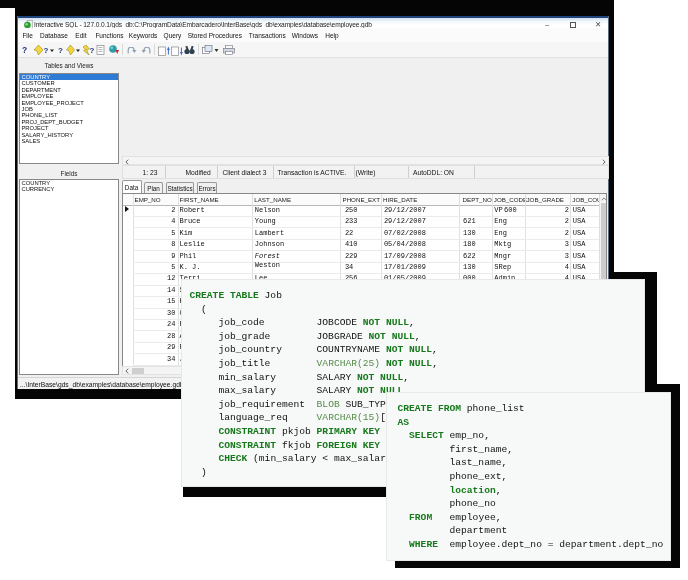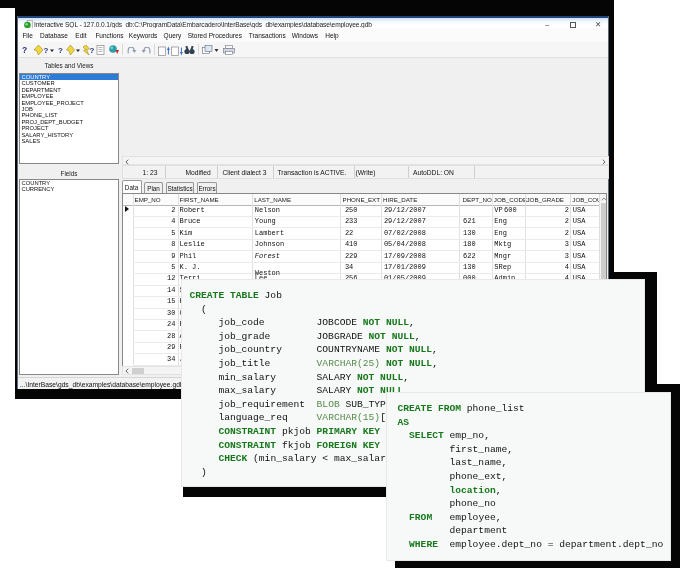--- a/index.html
+++ b/index.html
@@ -277,21 +277,21 @@
 <div class="cell" style="left:132.3px;top:58.00px;font-style:italic;">Forest</div>
 <div class="cell" style="left:222.4px;top:58.00px;">229</div>
 <div class="cell" style="left:261.4px;top:58.00px;">17/09/2008</div>
 <div class="cell" style="left:340.6px;top:58.00px;">622</div>
 <div class="cell" style="left:371.8px;top:58.00px;">Mngr</div>
 <div class="cell num" style="left:416.5px;width:30px;top:58.00px;">3</div>
 <div class="cell" style="left:450.25px;top:58.00px;">USA</div>
 <div class="gh" style="top:79.70px;"></div>
 <div class="cell num" style="left:14px;width:39px;top:69.45px;">5</div>
 <div class="cell" style="left:57px;top:69.45px;">K. J.</div>
-<div class="cell" style="left:132.3px;top:75px;">Weston</div>
+<div class="cell" style="left:132.3px;top:67px;">Weston</div>
 <div class="cell" style="left:222.4px;top:69.45px;">34</div>
 <div class="cell" style="left:261.4px;top:69.45px;">17/01/2009</div>
 <div class="cell" style="left:340.6px;top:69.45px;">130</div>
 <div class="cell" style="left:371.8px;top:69.45px;">SRep</div>
 <div class="cell num" style="left:416.5px;width:30px;top:69.45px;">4</div>
 <div class="cell" style="left:450.25px;top:69.45px;">USA</div>
 <div class="gh" style="top:91.15px;"></div>
 <div class="cell num" style="left:14px;width:39px;top:80.90px;">12</div>
 <div class="cell" style="left:57px;top:80.90px;">Terri</div>
 <div class="cell" style="left:132.3px;top:80.90px;">Lee</div>

